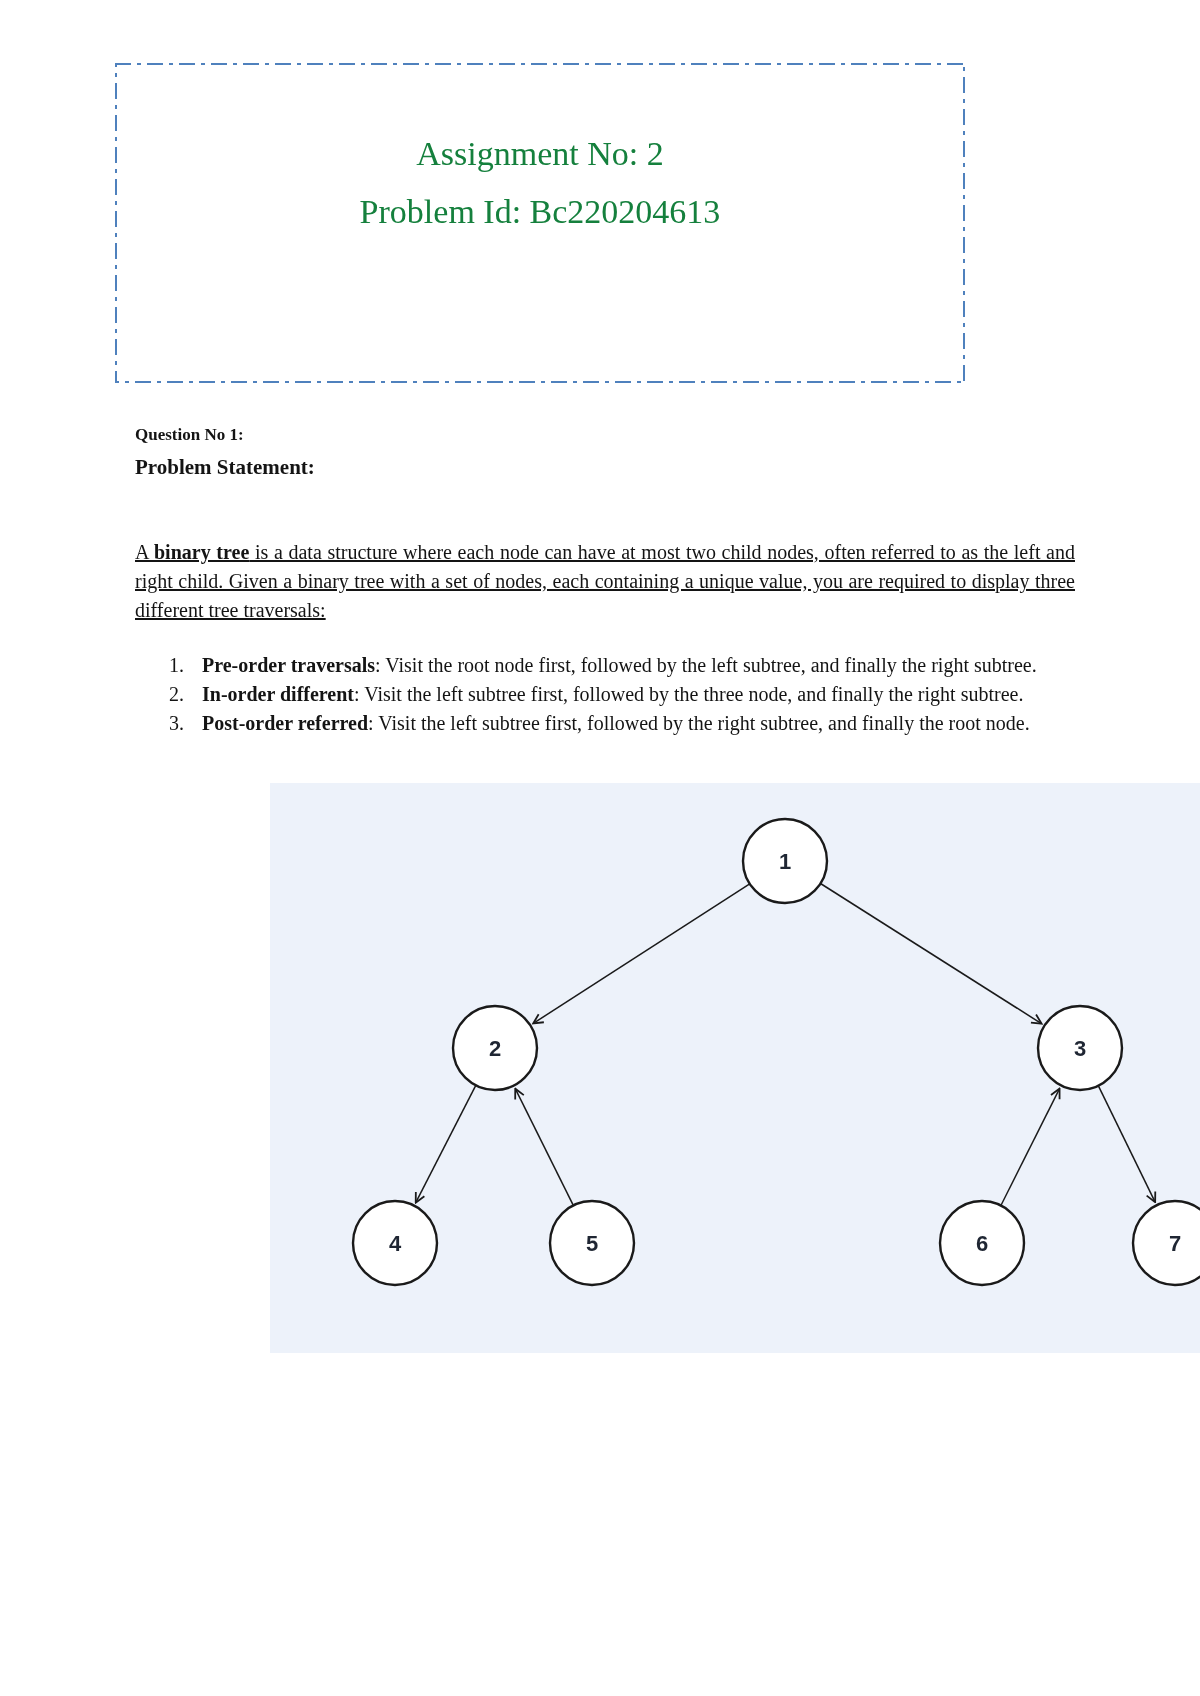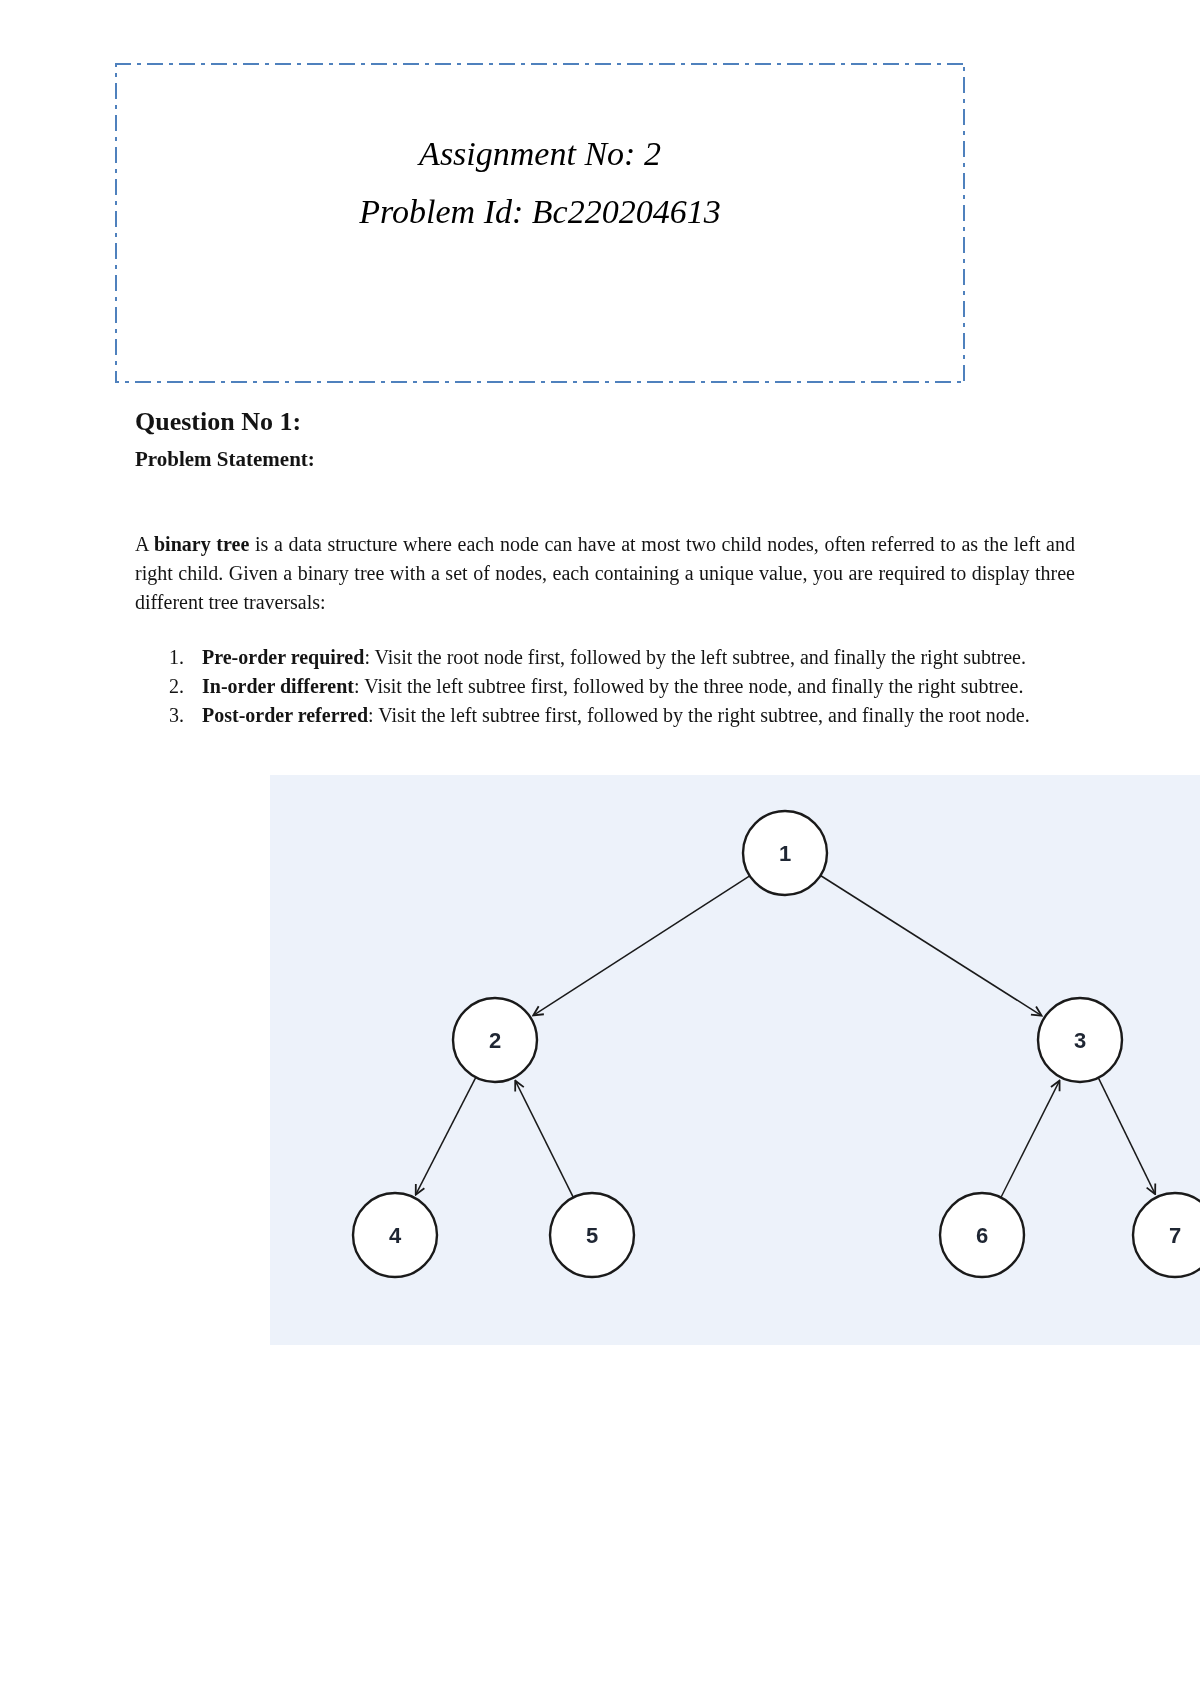--- a/index.html
+++ b/index.html
@@ -21,41 +21,41 @@
   }
   .title-box .box-border {
     position: absolute;
     left: 0; top: 0;
     width: 100%; height: 100%;
     pointer-events: none;
   }
   .title-line {
     font-size: 34px;
     line-height: 58px;
-    color: #000000;
-    font-style: italic;
+    color: #15803d;
   }
   .content {
     margin: 0 125px 0 135px;
   }
   .q-heading {
-    margin-top: 24px;
-    font-size: 26px;
+    margin-top: 42px;
+    font-size: 17px;
     font-weight: bold;
   }
   .ps-heading {
     margin-top: 10px;
     font-size: 21px;
     font-weight: bold;
   }
   .intro {
     margin-top: 58px;
     font-size: 20px;
     line-height: 1.45;
     text-align: justify;
+    text-decoration: underline;
   }
   .intro .b, .list-item .b { font-weight: bold; }
   .list {
     margin: 26px 0 0 34px;
   }
   .list-item {
     position: relative;
     padding-left: 33px;
     font-size: 20px;
     line-height: 1.4;
@@ -89,21 +89,21 @@
 
   <div class="content">
 
     <div class="q-heading">Question No 1:</div>
     <div class="ps-heading">Problem Statement:</div>
 
     <p class="intro"><span>A </span><span class="b">binary tree</span><span> is a data structure where each node can have at most two child nodes, often referred to as the left and right child. Given a binary tree with a set of nodes, each containing a unique value, you are required to display three different tree traversals:</span></p>
 
     <div class="list">
       <div class="list-item">
-        <span class="list-num">1.</span><span class="b">Pre-order required</span><span>: Visit the root node first, followed by the left subtree, and finally the right subtree.</span>
+        <span class="list-num">1.</span><span class="b">Pre-order traversals</span><span>: Visit the root node first, followed by the left subtree, and finally the right subtree.</span>
       </div>
       <div class="list-item">
         <span class="list-num">2.</span><span class="b">In-order different</span><span>: Visit the left subtree first, followed by the three node, and finally the right subtree.</span>
       </div>
       <div class="list-item">
         <span class="list-num">3.</span><span class="b">Post-order referred</span><span>: Visit the left subtree first, followed by the right subtree, and finally the root node.</span>
       </div>
     </div>
 
     <div class="tree-panel" style="background: rgb(237, 242, 250);">

